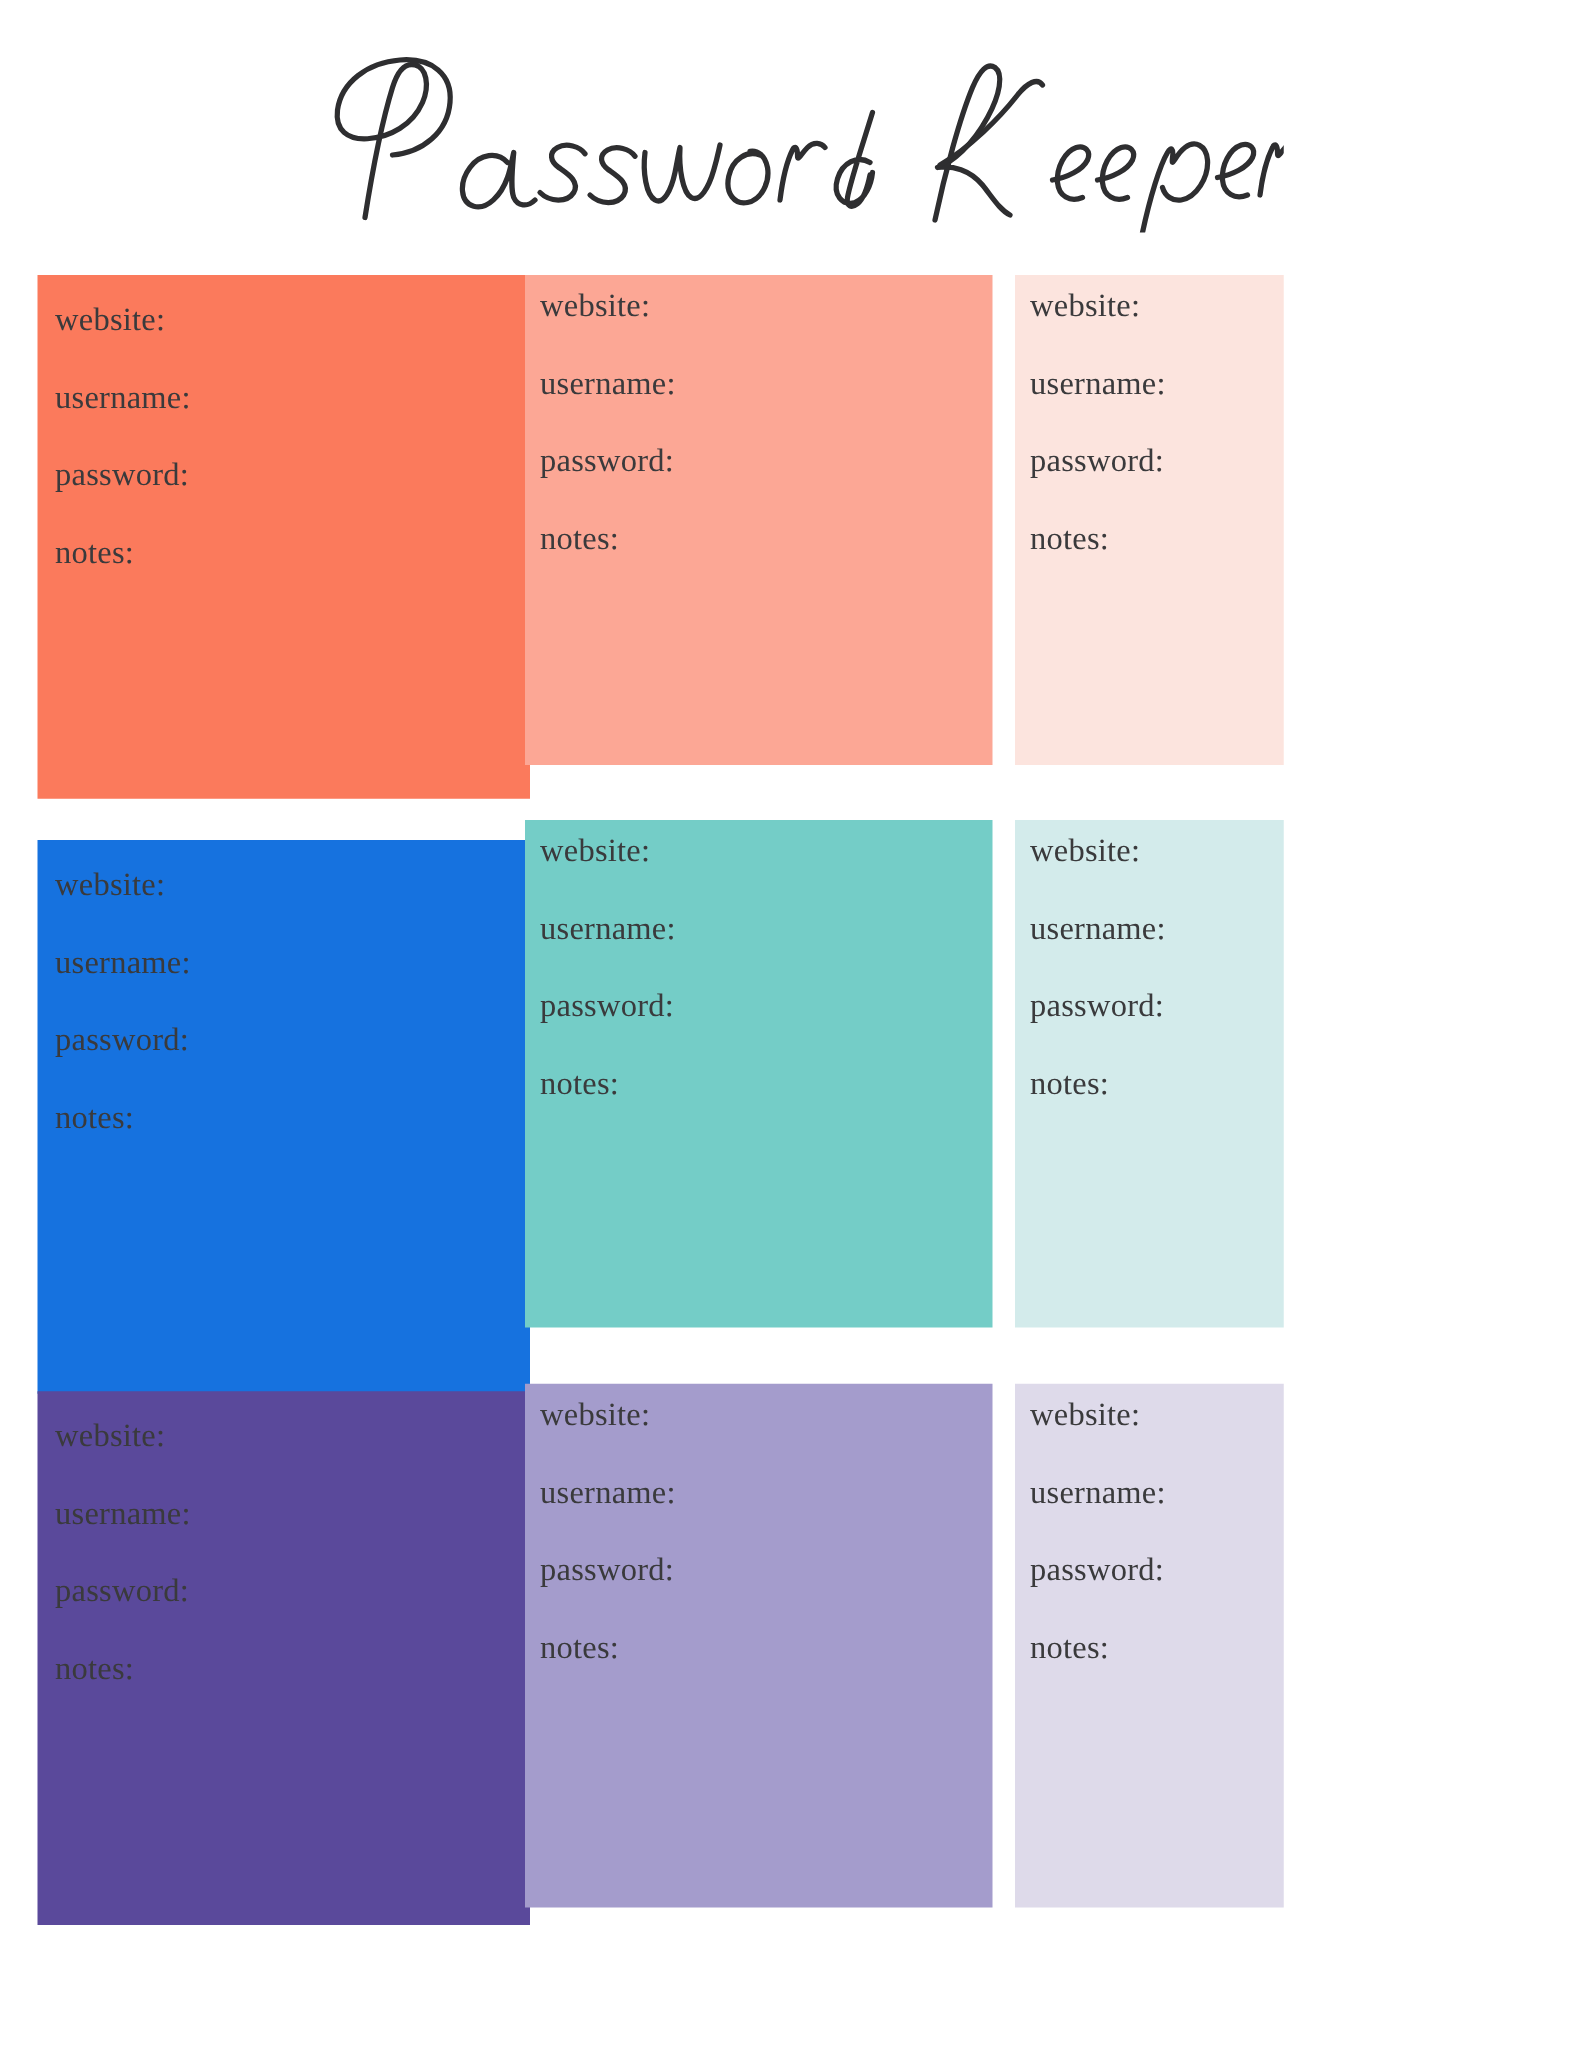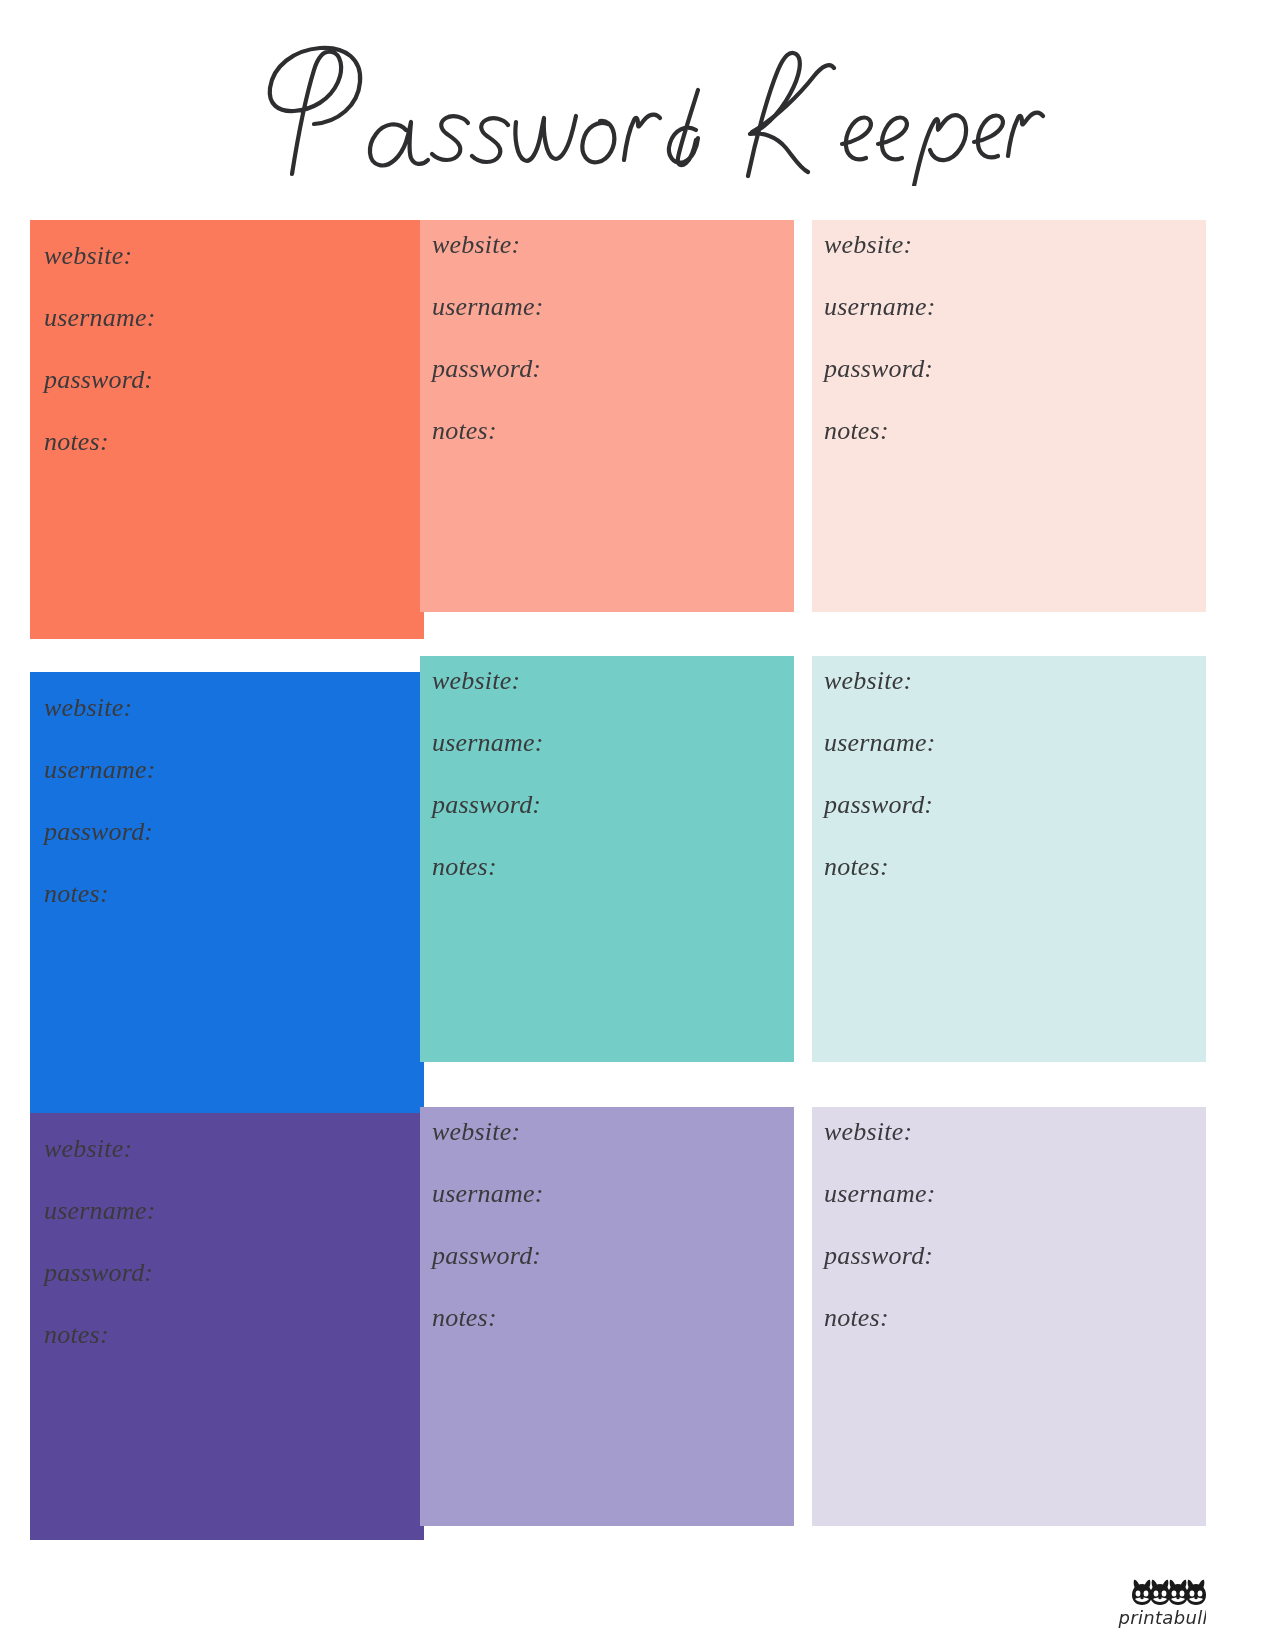--- a/index.html
+++ b/index.html
@@ -2,26 +2,25 @@
 <html><head>
 <meta charset="utf-8">
 <style>
   html, body {
     margin: 0;
     padding: 0;
     background: #ffffff;
   }
   .page {
     position: relative;
-    width: 1206px;
+    width: 1027px;
     height: 1650px;
     background: #ffffff;
     overflow: hidden;
     font-family: "Liberation Serif", "DejaVu Serif", serif;
-    font-style: italic;
   }
 
   
   .title-wrap {
     position: absolute;
     left: 0;
     top: 18px;
     width: 1275px;
     height: 175px;
     display: flex;

